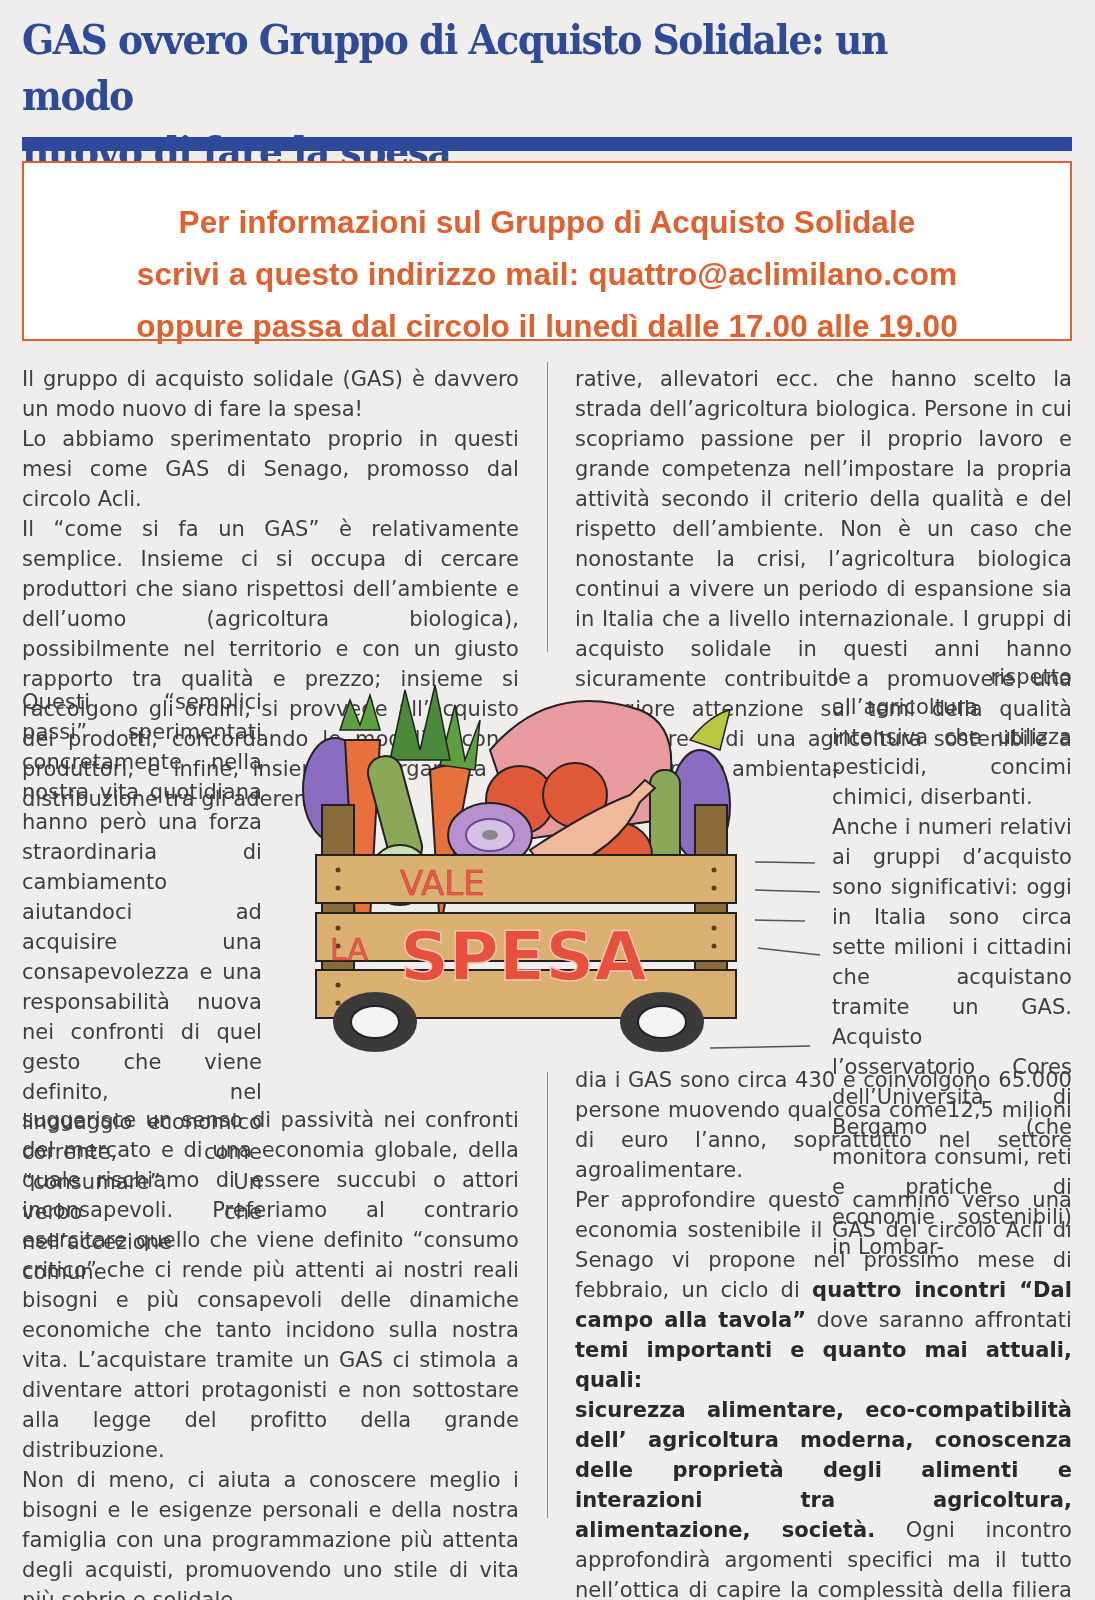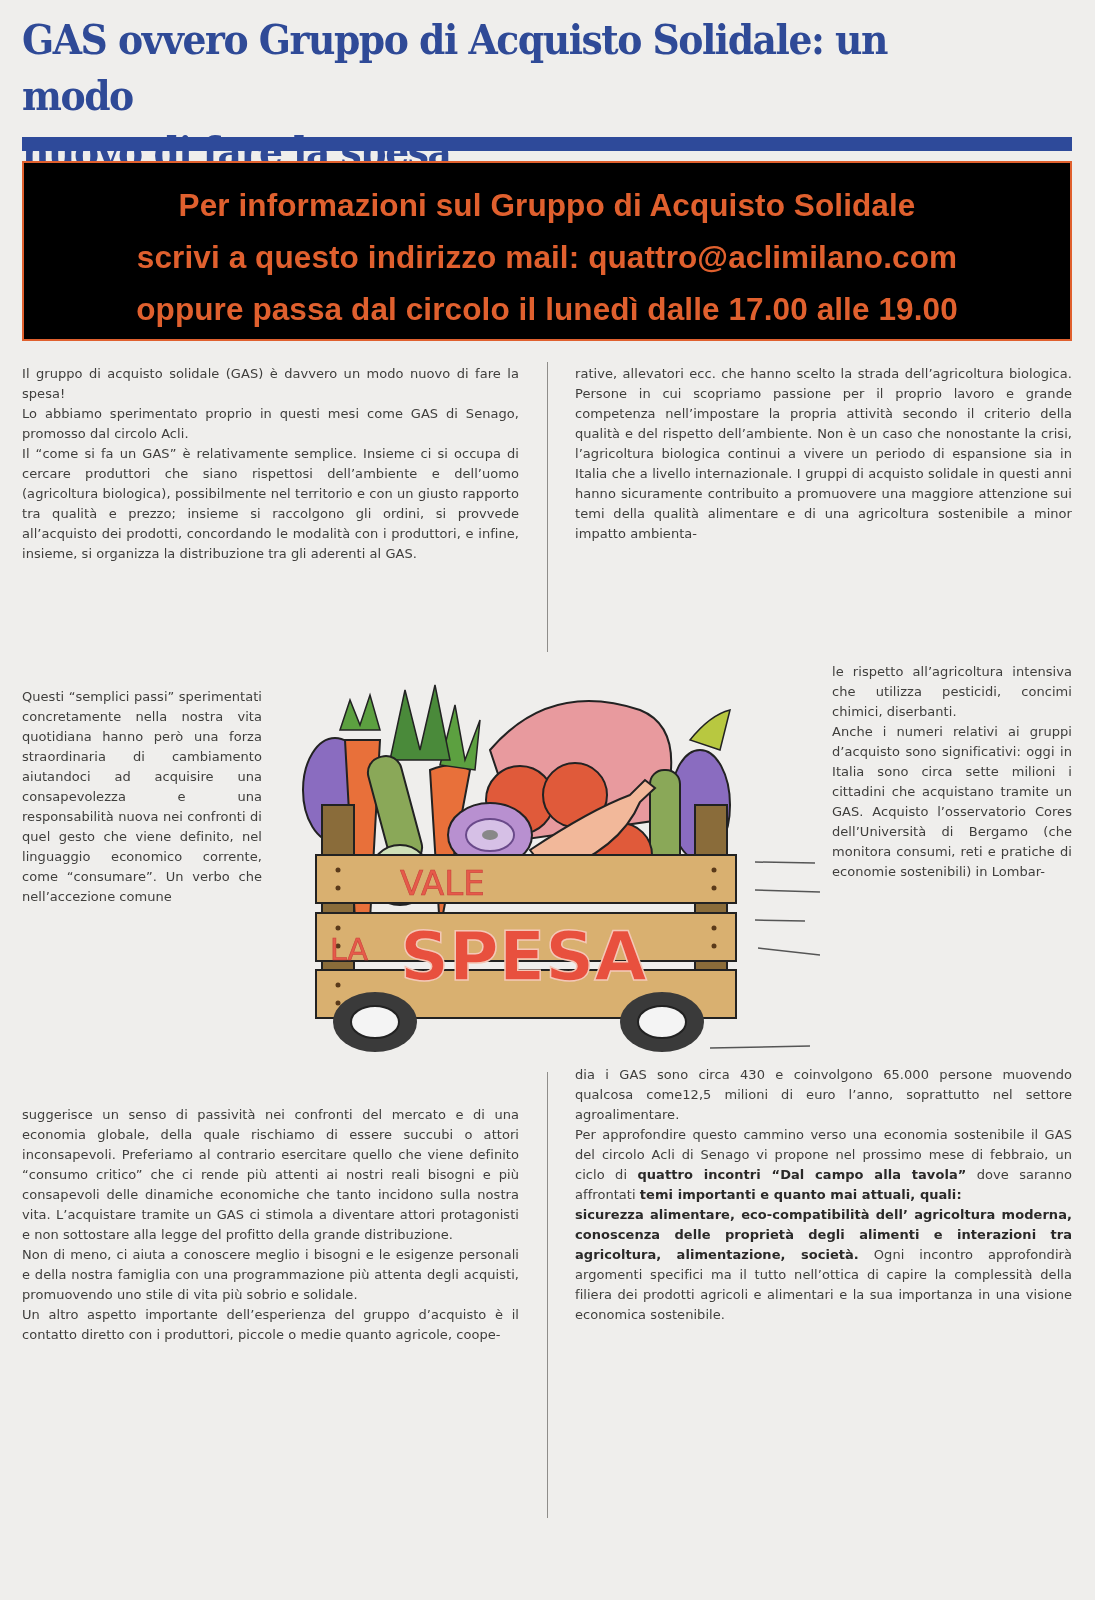--- a/index.html
+++ b/index.html
@@ -12,32 +12,32 @@
     font-weight: bold; color: #2f4a97;
     font-size: 41px; line-height: 56px; letter-spacing: -1.6px;
     transform: scaleX(0.92); transform-origin: left top;
   }
   .title-rule {
     position: absolute; left: 22px; top: 137px; width: 1050px; height: 14px;
     background: #2e4a9a;
   }
   .info-box {
     position: absolute; left: 22px; top: 161px; width: 1050px; height: 180px;
-    border: 2px solid #e0602e; background: #000000;
+    border: 2px solid #e0602e; background: #ffffff;
     text-align: center; color: #e0602e;
     font-family: "Liberation Sans", sans-serif; font-weight: bold;
-    padding-top: 16px;
+    padding-top: 33px;
   }
   .info-box .line {
     display: block; font-size: 31.5px; line-height: 52px; letter-spacing: 0.1px;
   }
 
   .col {
     position: absolute; font-family: "DejaVu Sans", sans-serif;
-    font-size: 13px; line-height: 20px; color: #3f3e3c;
+    font-size: 21px; line-height: 30px; color: #3f3e3c;
     text-align: justify; letter-spacing: 0.05px;
   }
   .col p { margin: 0; }
   .col b { color: #2a2928; font-weight: bold; }
   .left-top { left: 22px; top: 364px; width: 497px; }
   .left-narrow { left: 22px; top: 687px; width: 240px; }
   .left-bottom { left: 22px; top: 1065px; width: 497px; }
 
   .right-top { left: 575px; top: 364px; width: 497px; }
   .right-narrow { left: 832px; top: 662px; width: 240px; }

